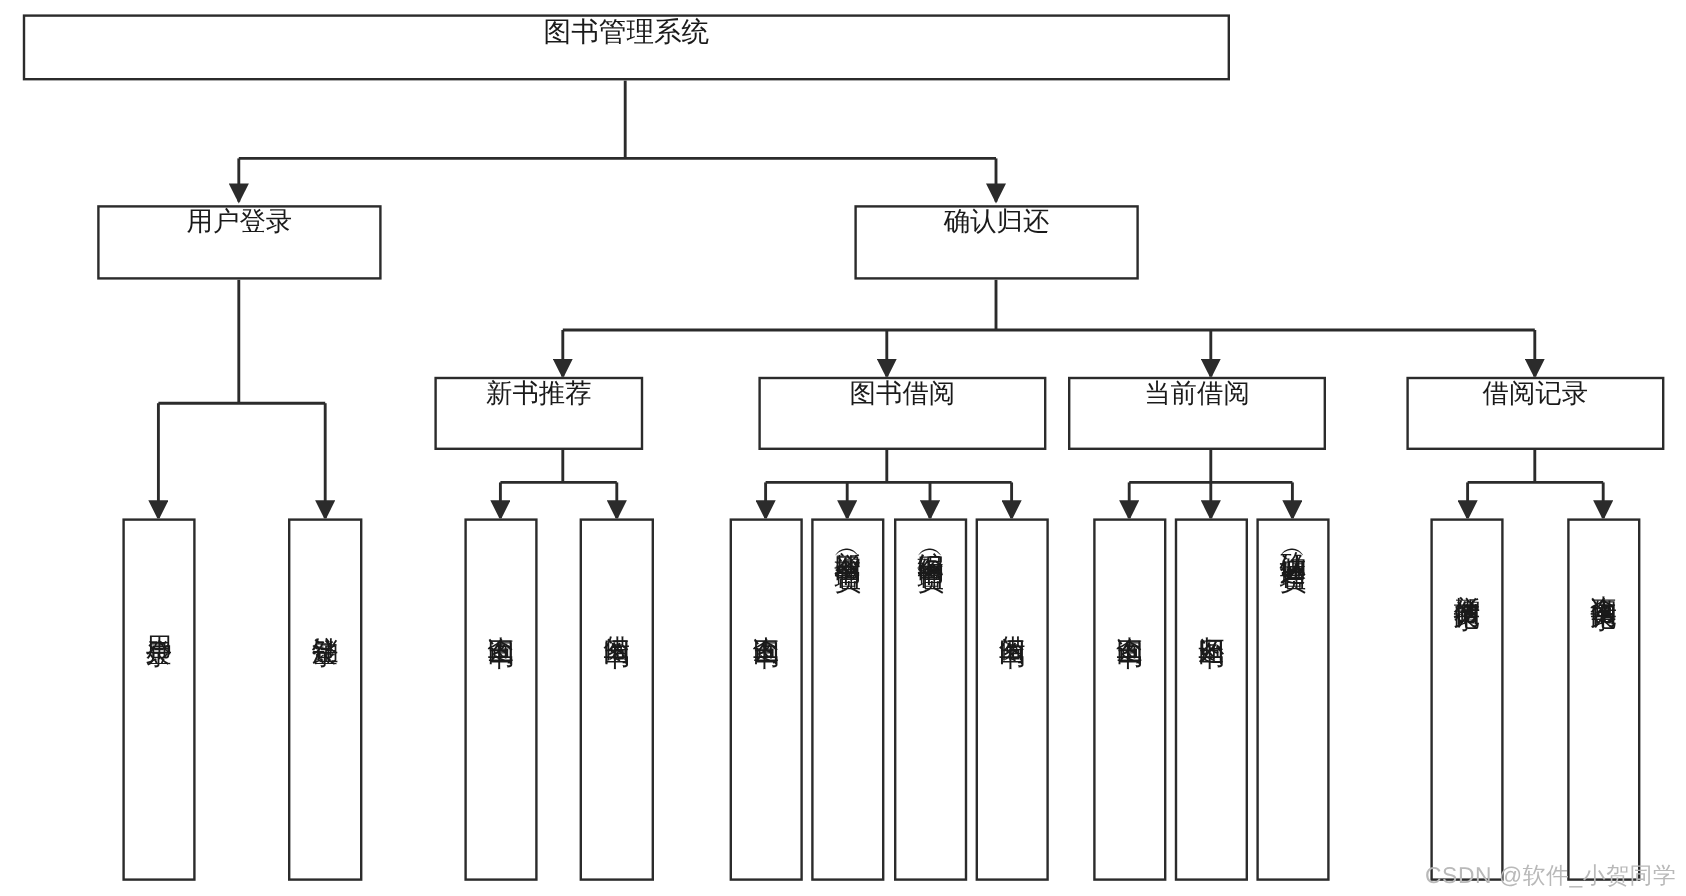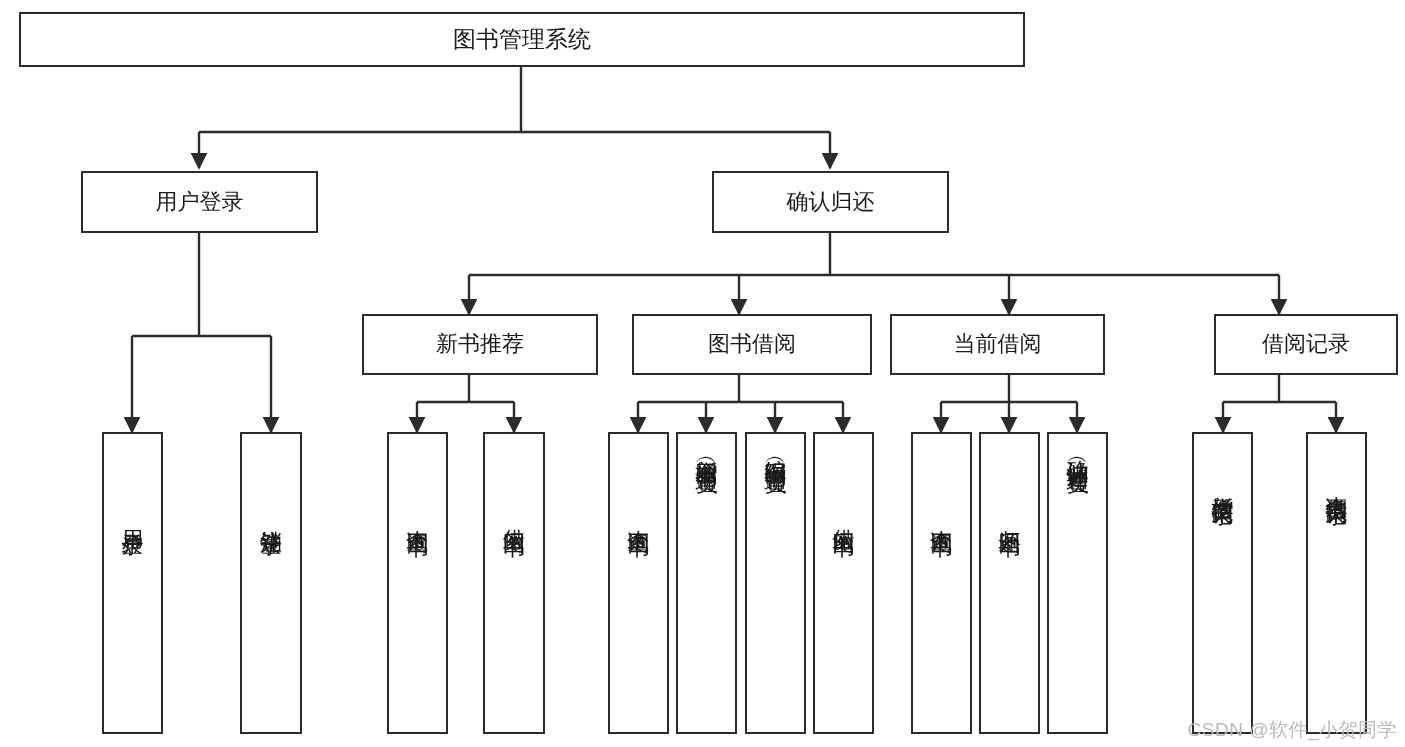--- a/index.html
+++ b/index.html
@@ -25,21 +25,20 @@
     width: 1405px;
     height: 747px;
     pointer-events: none;
   }
   .node {
     position: absolute;
     box-sizing: border-box;
     background: #ffffff;
     border: 2px solid #2b2b2b;
     display: flex;
-    align-items: center;
     justify-content: center;
     color: #1a1a1a;
     z-index: 2;
   }
   .node.root {
     font-size: 23px;
   }
   .node.level2 {
     font-size: 22px;
   }
@@ -131,33 +130,33 @@
   </div>
 
   <div class="node level2" style="left:81px; top:171px; width:237px; height:62px;">
     <span class="label-h">用户登录</span>
   </div>
 
   <div class="node level2" style="left:712px; top:171px; width:237px; height:62px;">
     <span class="label-h">确认归还</span>
   </div>
 
-  <div class="node level2" style="left:362px; top:314px; width:236px; height:61px;">
+  <div class="node level2" style="left:362px; top:314px; width:174px; height:61px;">
     <span class="label-h">新书推荐</span>
   </div>
 
   <div class="node level2" style="left:632px; top:314px; width:240px; height:61px;">
     <span class="label-h">图书借阅</span>
   </div>
 
   <div class="node level2" style="left:890px; top:314px; width:215px; height:61px;">
     <span class="label-h">当前借阅</span>
   </div>
 
-  <div class="node level2" style="left:1214px; top:314px; width:184px; height:61px;">
+  <div class="node level2" style="left:1172px; top:314px; width:215px; height:61px;">
     <span class="label-h">借阅记录</span>
   </div>
 
   <div class="node leaf" style="left:102px; top:432px; width:61px; height:302px; padding-top:78px;">
     <span class="label-v">用户登录</span>
   </div>
 
   <div class="node leaf" style="left:240px; top:432px; width:62px; height:302px; padding-top:78px;">
     <span class="label-v">注销登录</span>
   </div>

